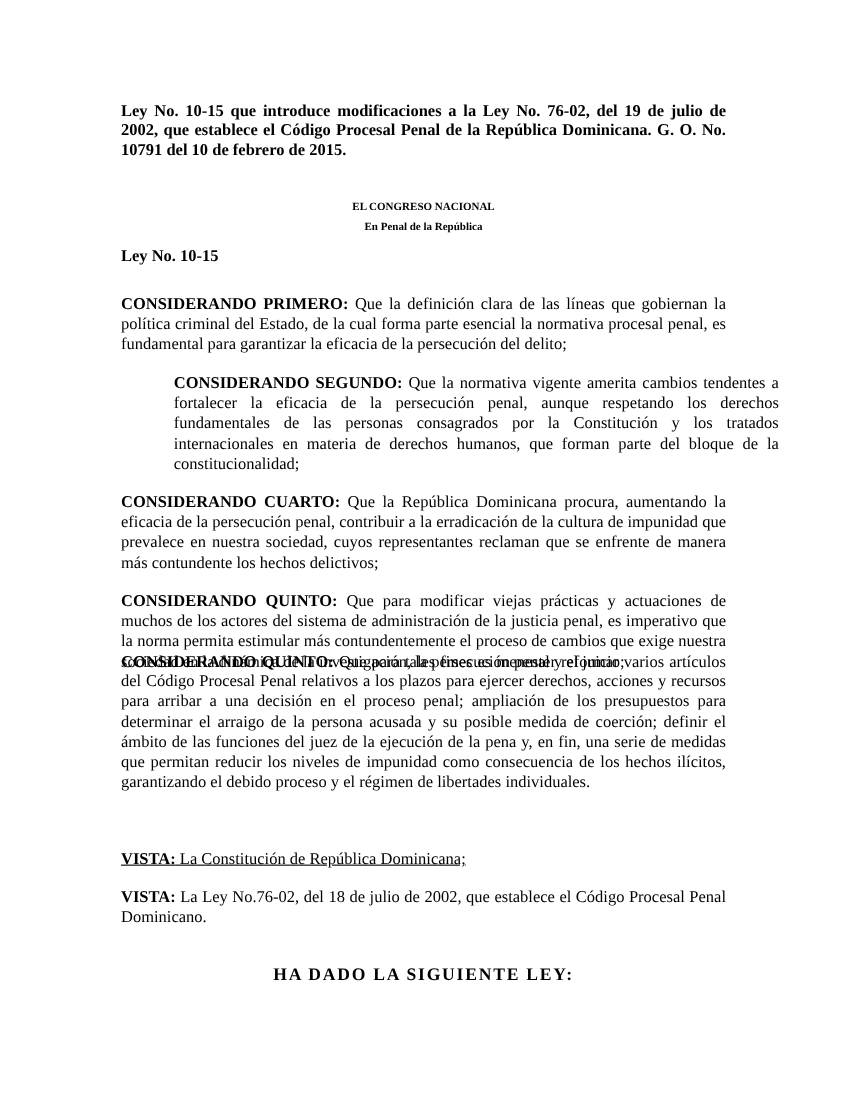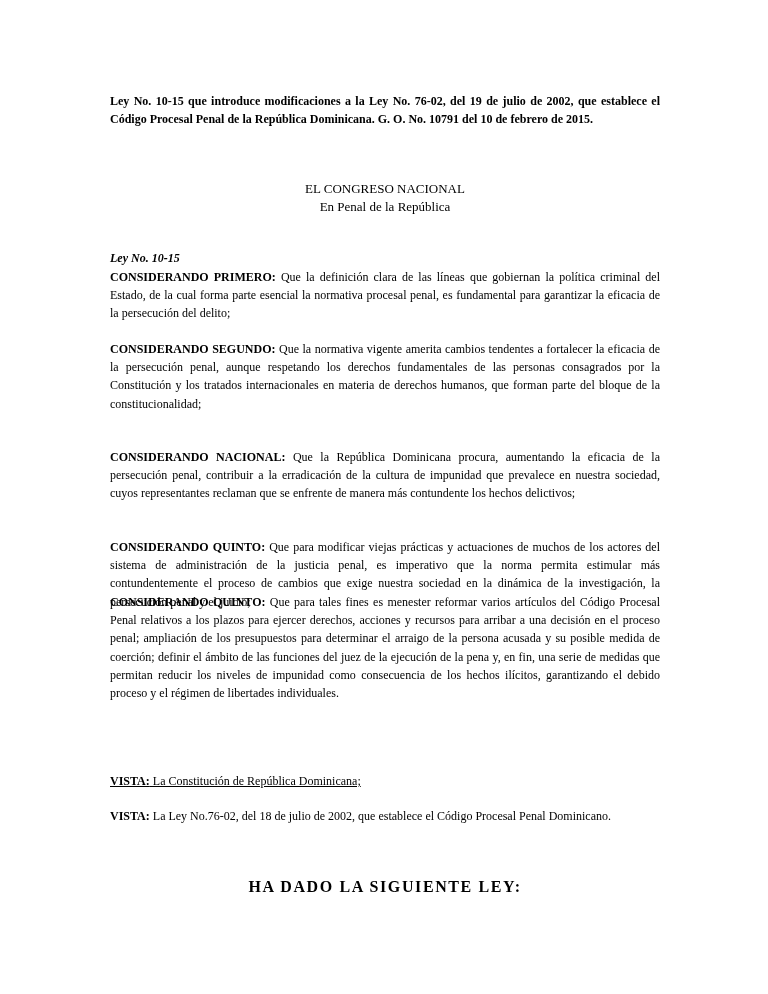--- a/index.html
+++ b/index.html
@@ -1,46 +1,46 @@
 <!DOCTYPE html>
 <html><head>
 <meta charset="utf-8">
 <style>
   html, body { margin:0; padding:0; background:#ffffff; }
   body { width:768px; height:994px; overflow:hidden; position:relative;
          font-family:"Liberation Serif", "DejaVu Serif", serif; color:#000; }
   .page { position:absolute; left:110px; top:0; width:550px; }
-  .p { font-size:12px; line-height:18.2px; text-align:justify; margin:0; }
+  .p { font-size:15px; line-height:18.2px; text-align:justify; margin:0; }
   .b { font-weight:bold; }
-  .center { text-align:center; font-weight:normal; font-size:13px; line-height:18.2px; margin:0; }
+  .center { text-align:center; font-weight:bold; font-size:10px; line-height:18.2px; margin:0; }
   .blk { position:absolute; left:0; width:550px; }
   .ha { font-weight:bold; letter-spacing:1.6px; text-align:center; font-size:16px; }
 </style>
 </head>
 <body>
 
 <div class="page">
 
   <p class="p b blk" style="top:92px;">Ley No. 10-15 que introduce modificaciones a la Ley No. 76-02, del 19 de julio de 2002, que establece el Código Procesal Penal de la República Dominicana. G. O. No. 10791 del 10 de febrero de 2015.</p>
 
   <p class="center blk" style="top:180px;">EL CONGRESO NACIONAL</p>
   <p class="center blk" style="top:198px;">En Penal de la República</p>
 
-  <p class="p b blk" style="top:249px;font-style:italic;">Ley No. 10-15</p>
+  <p class="p b blk" style="top:224px;">Ley No. 10-15</p>
 
   <p class="p blk" style="top:268px;">
     <span class="b">CONSIDERANDO PRIMERO:</span><span> Que la definición clara de las líneas que gobiernan la política criminal del Estado, de la cual forma parte esencial la normativa procesal penal, es fundamental para garantizar la eficacia de la persecución del delito;</span>
   </p>
 
-  <p class="p blk" style="top:340px;">
+  <p class="p blk" style="top:340px;margin-left:48px;">
     <span class="b">CONSIDERANDO SEGUNDO:</span><span> Que la normativa vigente amerita cambios tendentes a fortalecer la eficacia de la persecución penal, aunque respetando los derechos fundamentales de las personas consagrados por la Constitución y los tratados internacionales en materia de derechos humanos, que forman parte del bloque de la constitucionalidad;</span>
   </p>
 
   <p class="p blk" style="top:448px;">
-    <span class="b">CONSIDERANDO NACIONAL:</span><span> Que la República Dominicana procura, aumentando la eficacia de la persecución penal, contribuir a la erradicación de la cultura de impunidad que prevalece en nuestra sociedad, cuyos representantes reclaman que se enfrente de manera más contundente los hechos delictivos;</span>
+    <span class="b">CONSIDERANDO CUARTO:</span><span> Que la República Dominicana procura, aumentando la eficacia de la persecución penal, contribuir a la erradicación de la cultura de impunidad que prevalece en nuestra sociedad, cuyos representantes reclaman que se enfrente de manera más contundente los hechos delictivos;</span>
   </p>
 
   <p class="p blk" style="top:538px;">
     <span class="b">CONSIDERANDO QUINTO:</span><span> Que para modificar viejas prácticas y actuaciones de muchos de los actores del sistema de administración de la justicia penal, es imperativo que la norma permita estimular más contundentemente el proceso de cambios que exige nuestra sociedad en la dinámica de la investigación, la persecución penal y el juicio;</span>
   </p>
 
   <p class="p blk" style="top:593px;">
     <span class="b">CONSIDERANDO QUINTO:</span><span> Que para tales fines es menester reformar varios artículos del Código Procesal Penal relativos a los plazos para ejercer derechos, acciones y recursos para arribar a una decisión en el proceso penal; ampliación de los presupuestos para determinar el arraigo de la persona acusada y su posible medida de coerción; definir el ámbito de las funciones del juez de la ejecución de la pena y, en fin, una serie de medidas que permitan reducir los niveles de impunidad como consecuencia de los hechos ilícitos, garantizando el debido proceso y el régimen de libertades individuales.</span>
   </p>
 

